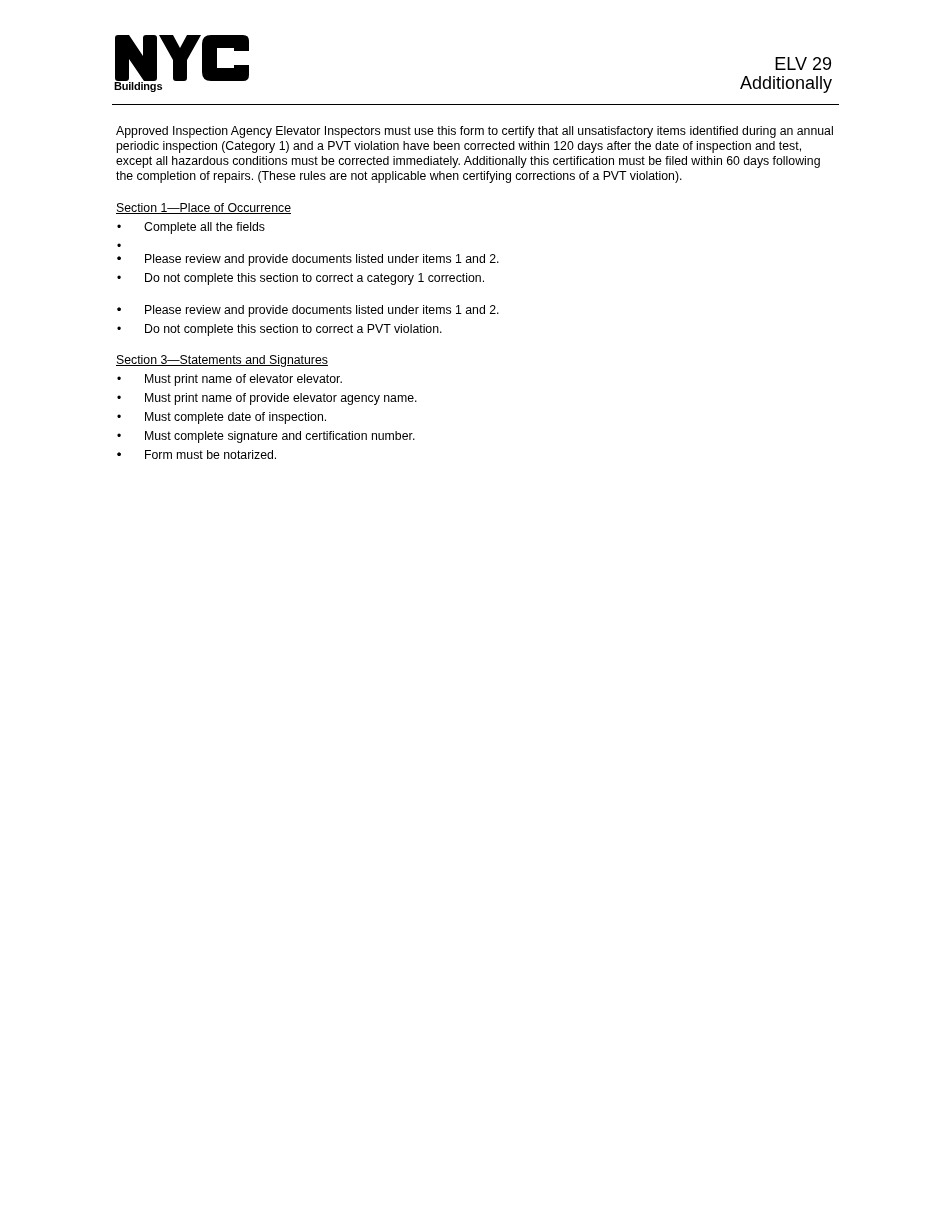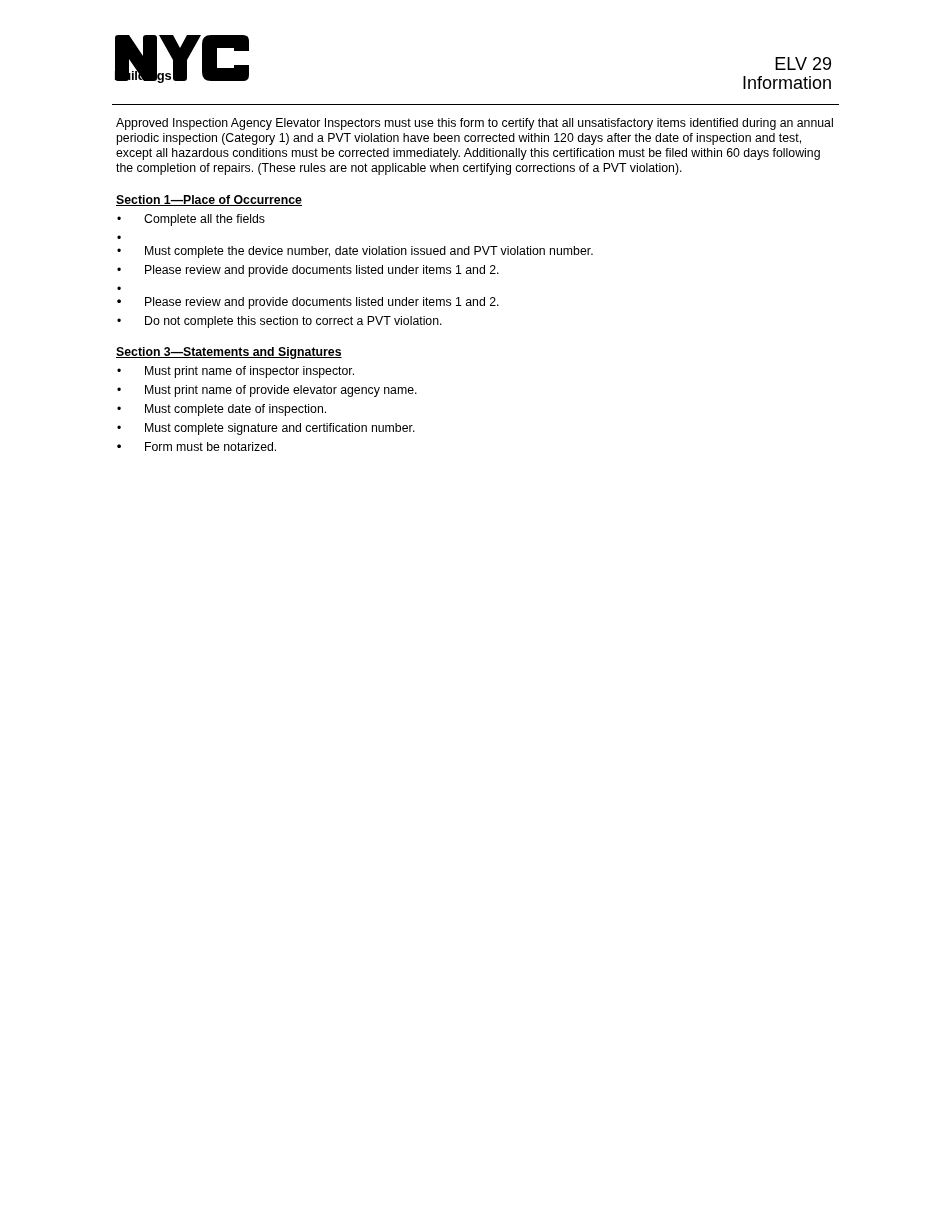--- a/index.html
+++ b/index.html
@@ -1,25 +1,25 @@
 <!DOCTYPE html>
 <html><head>
 <meta charset="utf-8">
 <style>
   html, body { margin: 0; padding: 0; background: #ffffff; }
   body { width: 950px; height: 1230px; position: relative; font-family: "Liberation Sans", sans-serif; color: #000; }
   .logo { position: absolute; left: 113px; top: 34px; width: 140px; height: 68px; }
   .logo svg { display: block; }
-  .logo-sub { position: absolute; left: 1px; top: 34px; font-weight: bold; font-size: 13px; letter-spacing: -0.2px; }
+  .logo-sub { position: absolute; left: 1px; top: 46px; font-weight: bold; font-size: 11px; letter-spacing: -0.2px; }
   .form-id { position: absolute; right: 118px; top: 55px; text-align: right; font-size: 18px; line-height: 19px; }
   .rule { position: absolute; left: 112px; top: 104px; width: 727px; height: 0; border-top: 1px solid #000; }
   .content { position: absolute; left: 116px; top: 116px; width: 720px; font-size: 12.3px; line-height: 15px; }
-  .intro { margin: 0 0 16px 0; }
+  .intro { margin: 8px 0 16px 0; }
   .section { margin: 0 0 13px 0; }
-  .section-title { font-weight: bold; text-decoration: underline; margin: 4px 0 2px 0; line-height: 16px; }
+  .section-title { font-weight: normal; text-decoration: underline; margin: 4px 0 2px 0; line-height: 16px; }
   ul { list-style: none; margin: 0; padding: 0; }
   li { position: relative; padding-left: 28px; line-height: 19px; }
   li .bullet { position: absolute; left: 1px; top: 0; font-size: 12px; }
 </style>
 </head>
 <body>
 
 <div class="logo">
   <svg width="138" height="48" viewBox="0 0 138 48">
 
@@ -28,56 +28,56 @@
     <path d="M46 1 L60 1 L67 14 L74 1 L88 1 L74 26 L74 44 Q74 47 71 47 L63 47 Q60 47 60 44 L60 26 Z" fill="#000"></path>
 
     <path d="M98 1 L130 1 Q136 1 136 7 L136 17 L121 17 L121 14 L104 14 L104 34 L121 34 L121 31 L136 31 L136 41 Q136 47 130 47 L98 47 Q89 47 89 38 L89 10 Q89 1 98 1 Z" fill="#000"></path>
     <text x="130" y="6" font-size="5" font-family="Liberation Sans, sans-serif">™</text>
   </svg>
   <div class="logo-sub">Buildings</div>
 </div>
 
 <div class="form-id">
   <div>ELV 29</div>
-  <div>Information</div>
+  <div>Additionally</div>
 </div>
 
 <div class="rule"></div>
 
 <div class="content">
   <p class="intro">Approved Inspection Agency Elevator Inspectors must use this form to certify that all unsatisfactory items identified during an annual periodic inspection (Category 1) and a PVT violation have been corrected within 120 days after the date of inspection and test, except all hazardous conditions must be corrected immediately.  Additionally this certification must be filed within 60 days following the completion of repairs.   (These rules are not applicable when certifying corrections of a PVT violation).</p>
 
   <div class="section">
     <div class="section-title">Section 1—Place of Occurrence</div>
     <ul>
       <li><span class="bullet">•</span><span>Complete all the fields</span></li>
       <li><span class="bullet">•</span></li>
     </ul>
   </div>
 
   <div class="section">
     <ul>
-      <li><span class="bullet">•</span><span>Must complete the device number, date violation issued and PVT violation number.</span></li>
+      <li><span class="bullet">•</span></li>
       <li><span class="bullet">•</span><span>Please review and provide documents listed under items 1 and 2.</span></li>
-      <li><span class="bullet">•</span></li>
+      <li><span class="bullet">•</span><span>Do not complete this section to correct a category 1 correction.</span></li>
     </ul>
   </div>
 
   <div class="section">
     <ul>
       <li><span class="bullet">•</span></li>
       <li><span class="bullet">•</span><span>Please review and provide documents listed under items 1 and 2.</span></li>
       <li><span class="bullet">•</span><span>Do not complete this section to correct a PVT violation.</span></li>
     </ul>
   </div>
 
   <div class="section">
     <div class="section-title">Section 3—Statements and Signatures</div>
     <ul>
-      <li><span class="bullet">•</span><span>Must print name of inspector inspector.</span></li>
+      <li><span class="bullet">•</span><span>Must print name of elevator elevator.</span></li>
       <li><span class="bullet">•</span><span>Must print name of provide elevator agency name.</span></li>
       <li><span class="bullet">•</span><span>Must complete date of inspection.</span></li>
       <li><span class="bullet">•</span><span>Must complete signature and certification number.</span></li>
       <li><span class="bullet">•</span></li>
       <li><span class="bullet">•</span><span>Form must be notarized.</span></li>
     </ul>
   </div>
 </div>
 
 </body></html>

